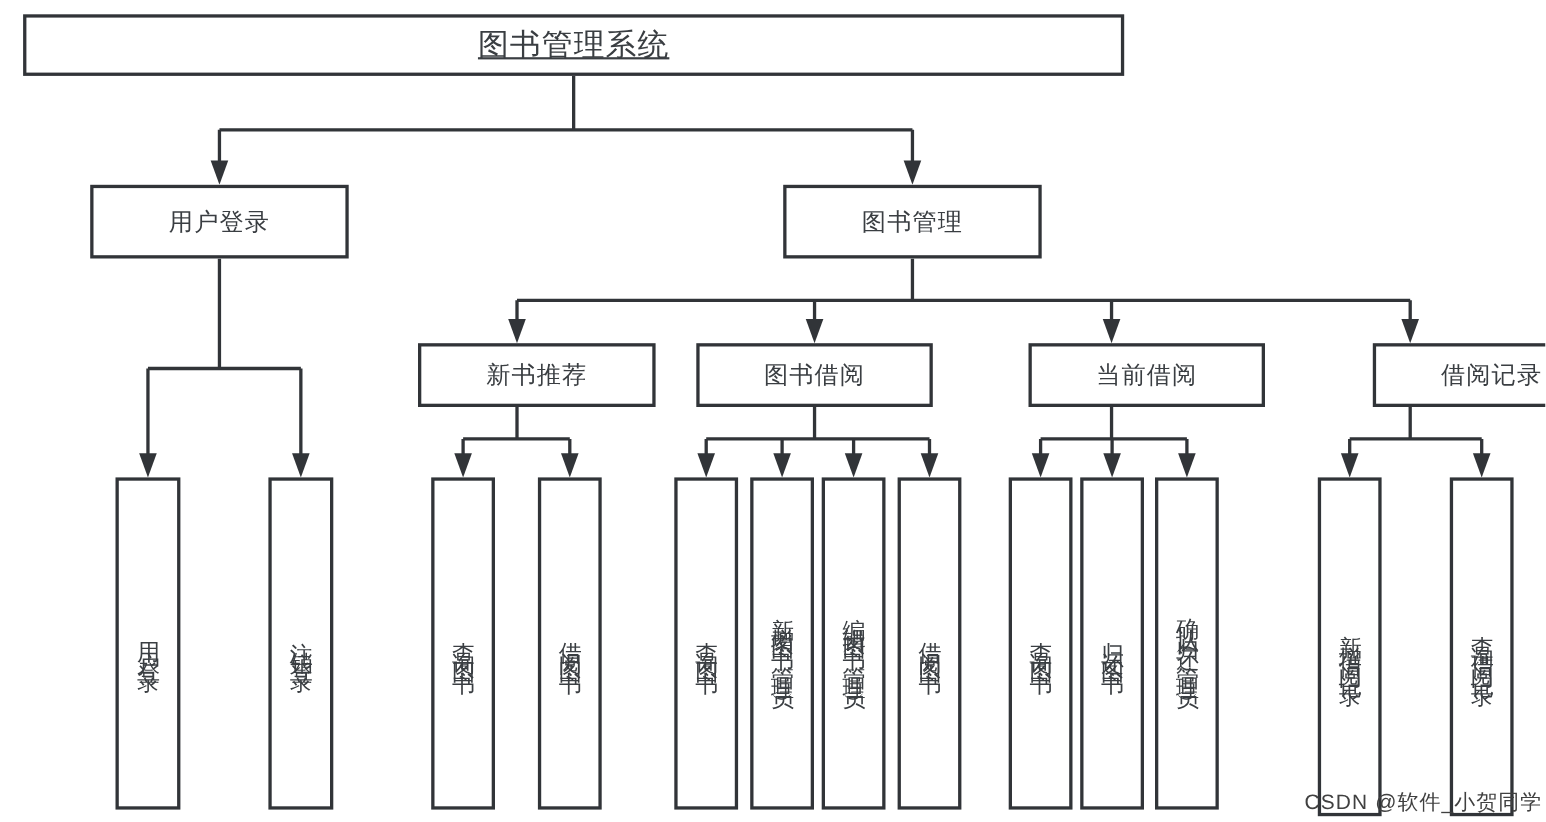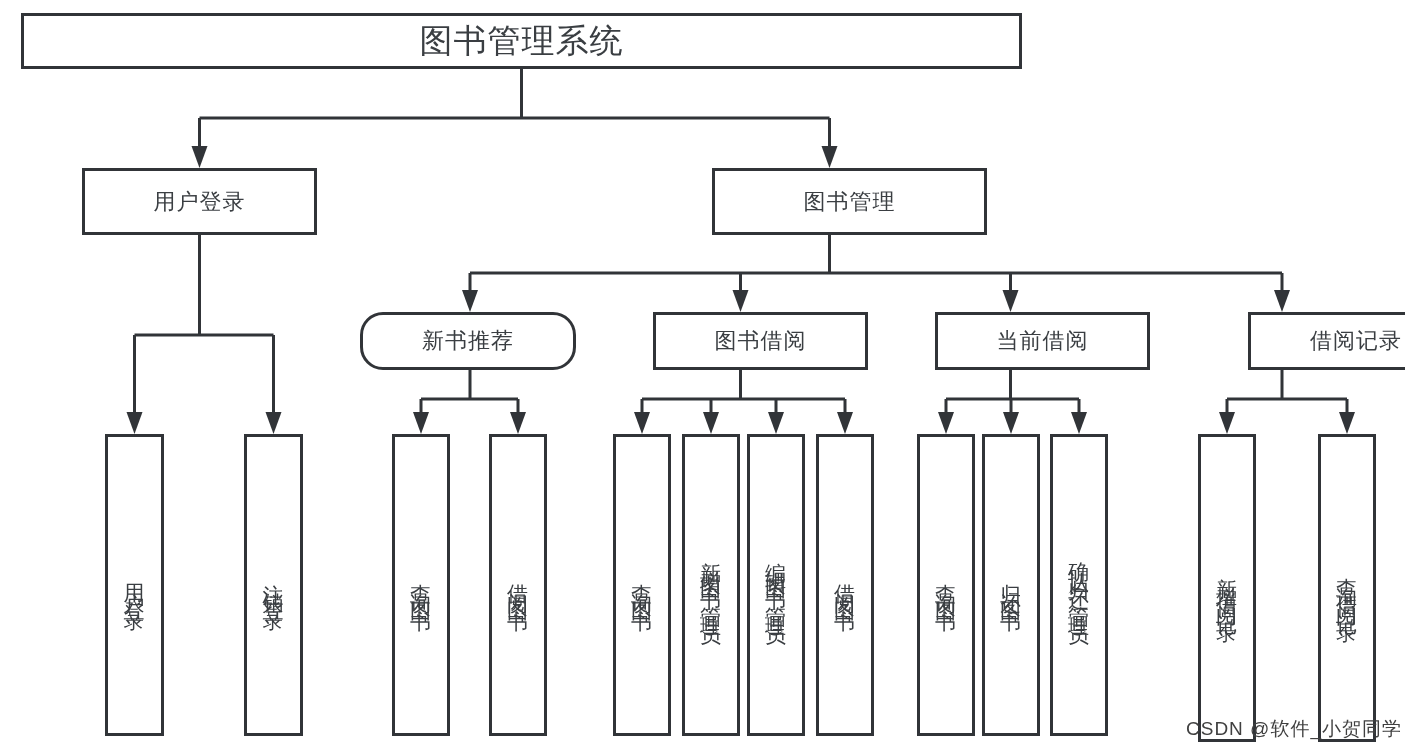--- a/index.html
+++ b/index.html
@@ -22,21 +22,21 @@
     position: absolute;
     box-sizing: border-box;
     border: 3px solid #313438;
     background: #ffffff;
     display: flex;
     align-items: center;
     justify-content: center;
     z-index: 2;
     color: #3a3e42;
   }
-  .root-box  { font-size: 33px; letter-spacing: 1px; }
+  .root-box  { font-size: 28px; letter-spacing: 1px; text-decoration: underline; }
   .lvl-box   { font-size: 22px; letter-spacing: 1px; }
   .leaf-box  { font-size: 21px; }
   .vtext {
     writing-mode: vertical-rl;
     text-orientation: mixed;
     letter-spacing: 9px;
     line-height: 1;
     white-space: nowrap;
   }
   .watermark {
@@ -98,24 +98,24 @@
       <polygon points="1071,412 1087,412 1079,434"></polygon>
 
       <polygon points="1219,412 1235,412 1227,434"></polygon>
       <polygon points="1339,412 1355,412 1347,434"></polygon>
     </g>
   </svg>
 
   <div class="box root-box" style="left:21px; top:13px; width:1001px; height:56px;">图书管理系统</div>
 
   <div class="box lvl-box" style="left:82px; top:168px; width:235px; height:67px;">用户登录</div>
-  <div class="box lvl-box" style="left:712px; top:168px; width:275px; height:67px;">图书管理</div>
+  <div class="box lvl-box" style="left:712px; top:168px; width:235px; height:67px;">图书管理</div>
 
-  <div class="box lvl-box" style="left:360px; top:312px; width:216px; height:58px;border-radius:23px;">新书推荐</div>
-  <div class="box lvl-box" style="left:633px; top:312px; width:215px; height:58px;margin-left:20px;">图书借阅</div>
+  <div class="box lvl-box" style="left:380px; top:312px; width:216px; height:58px;">新书推荐</div>
+  <div class="box lvl-box" style="left:633px; top:312px; width:215px; height:58px;">图书借阅</div>
   <div class="box lvl-box" style="left:935px; top:312px; width:215px; height:58px;">当前借阅</div>
   <div class="box lvl-box" style="left:1220px; top:312px; width:216px; height:58px;margin-left:28px;">借阅记录</div>
 
   <div class="box leaf-box" style="left:105px; top:434px; width:59px; height:302px;">
     <span class="vtext">用户登录</span>
   </div>
   <div class="box leaf-box" style="left:244px; top:434px; width:59px; height:302px;">
     <span class="vtext">注销登录</span>
   </div>
 

